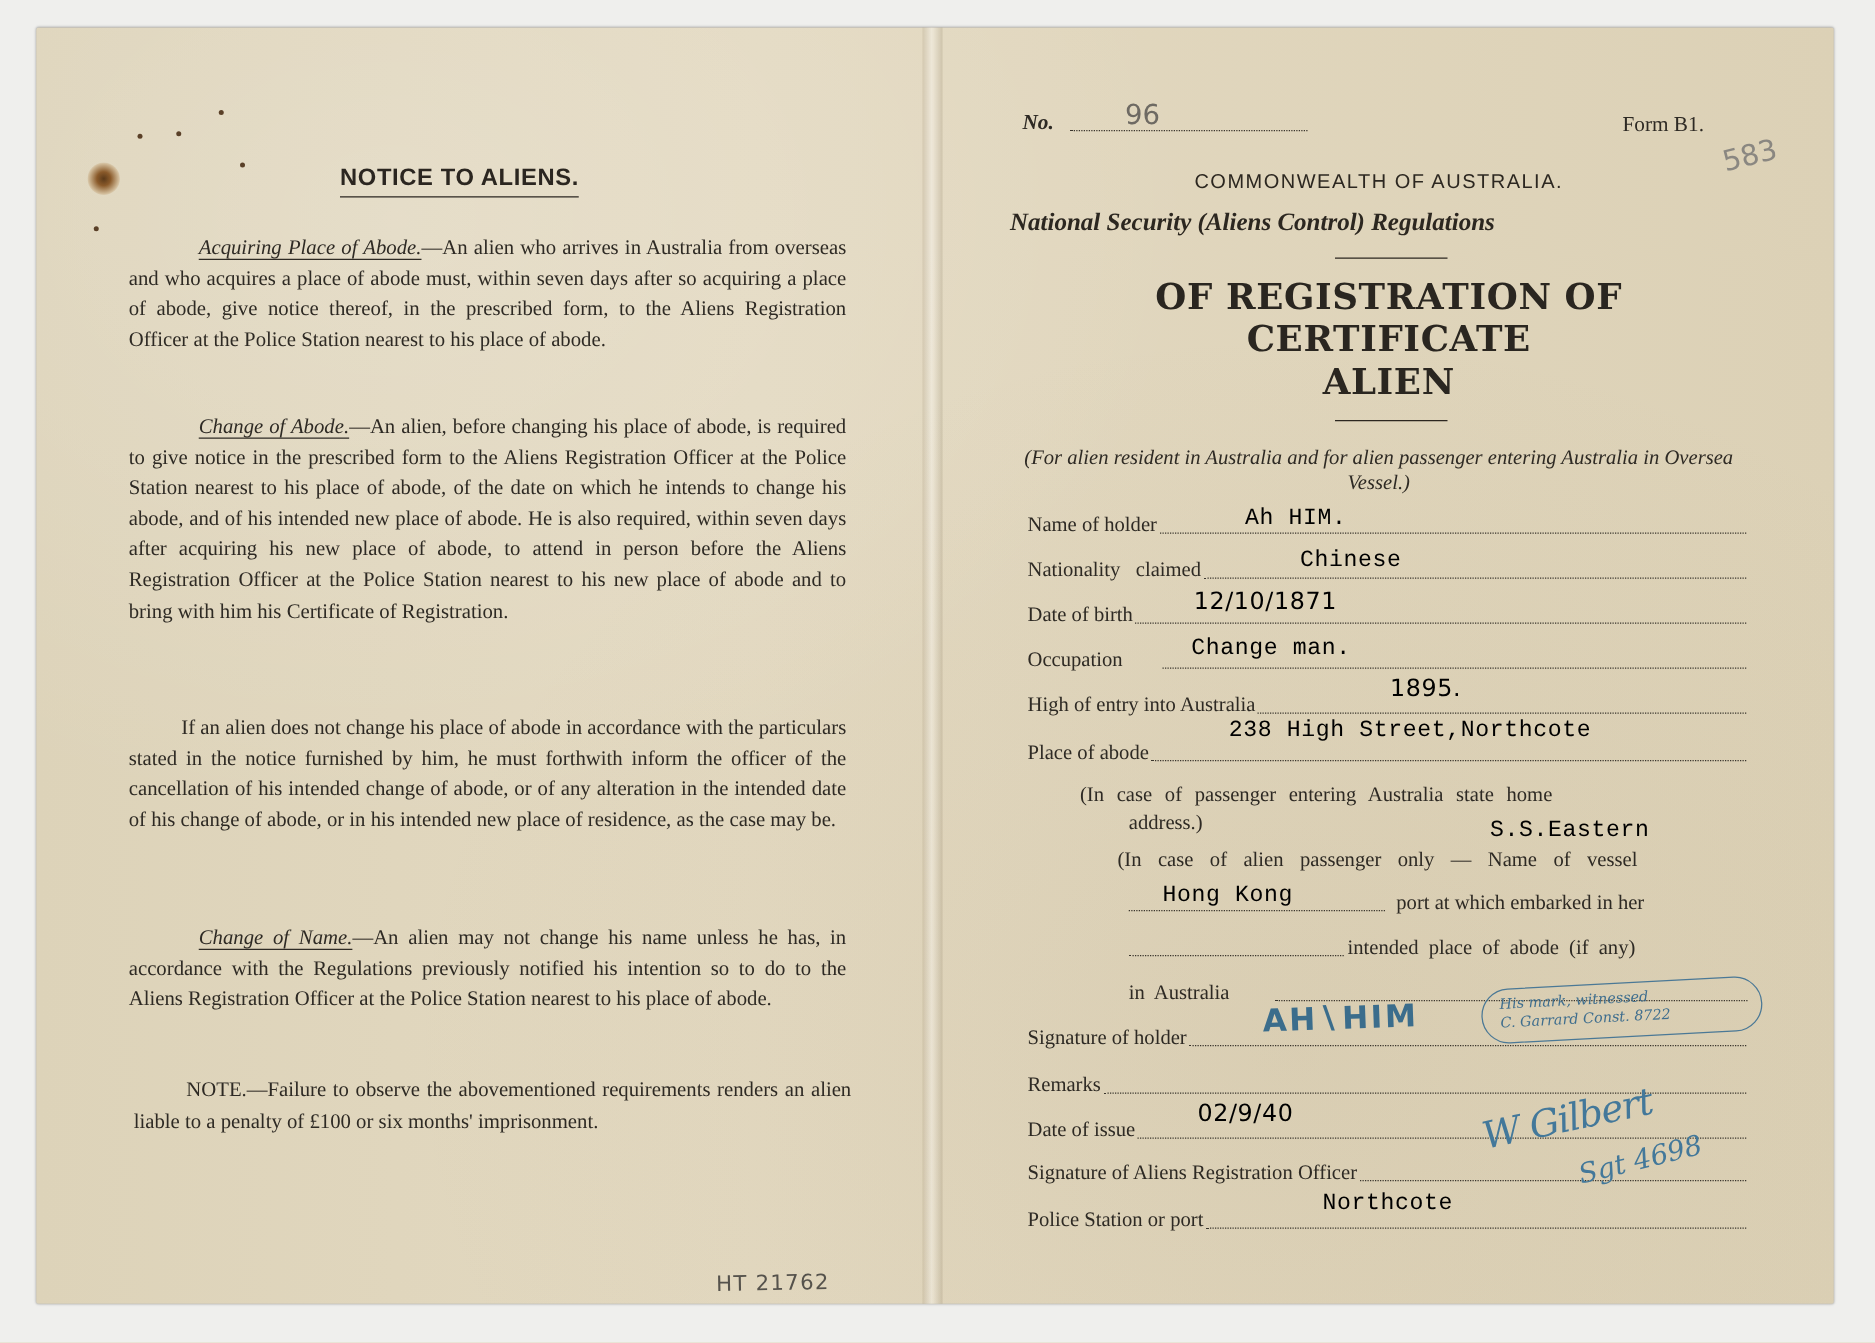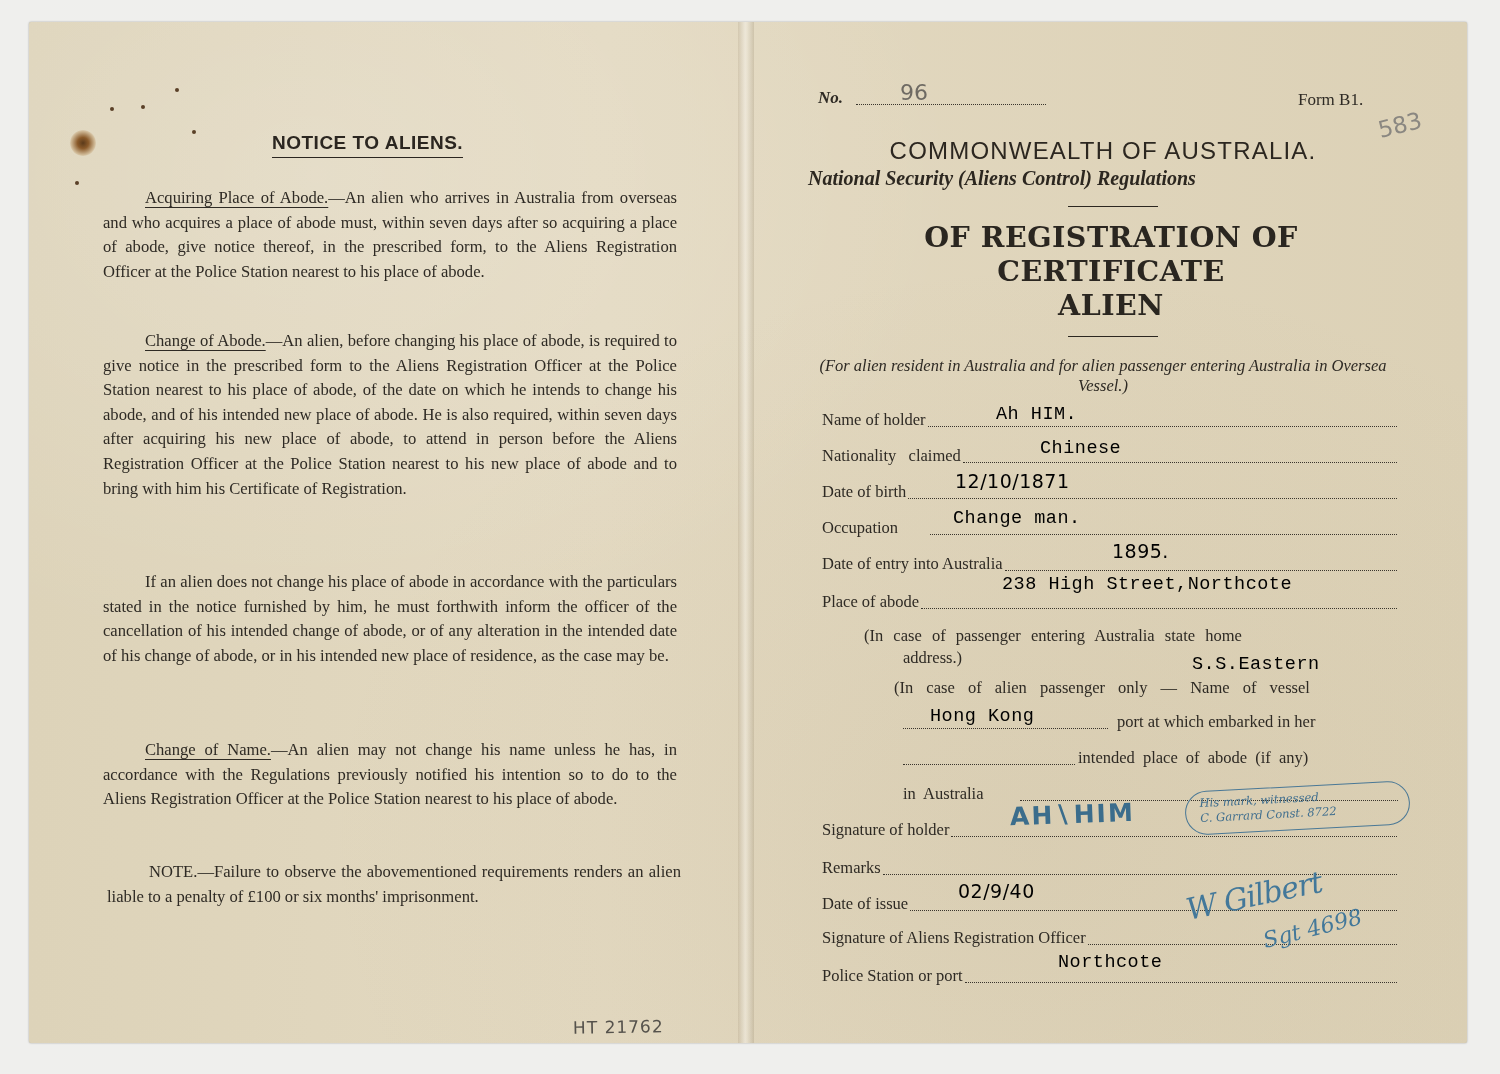--- a/index.html
+++ b/index.html
@@ -32,36 +32,36 @@
   
   .notice-title {
     position:absolute; left:272px; top:132px; font-family:"Liberation Sans","DejaVu Sans",sans-serif;
     font-weight:bold; font-size:19px; letter-spacing:0.5px; color:#2b2620;
     border-bottom:1.5px solid #2b2620; padding-bottom:3px;
   }
   .para {
     position:absolute; left:103px; width:574px; font-size:16.6px; line-height:24.6px;
     text-align:justify; color:#2e2a24;
   }
-  .para .ital { text-decoration:underline; text-underline-offset:4px; }
+  .para .ital { font-style:italic; text-decoration:underline; text-underline-offset:4px;margin-left:14px; }
   .indent { text-indent:42px; }
   .catalog {
     position:absolute; left:573px; top:1017px; font-family:"DejaVu Sans", sans-serif; font-size:17px;
     color:#55524c; letter-spacing:1px; transform:rotate(-1deg);
   }
 
   
   .no-label { position:absolute; left:818px; top:88px; font-size:17px; font-style:italic; font-weight:bold; }
   .no-line { position:absolute; left:856px; top:104px; width:190px; border-bottom:1.2px dotted #3a352d; }
   .no-value { position:absolute; left:900px; top:80px; font-family:"DejaVu Sans", sans-serif; font-size:22px; color:#6e6a63; }
   .form-label { position:absolute; left:1298px; top:90px; font-size:17px; }
   .pencil-583 { position:absolute; left:1378px; top:112px; font-family:"DejaVu Sans", sans-serif; font-size:23px; color:#8a8781; transform:rotate(-14deg); }
   .commonwealth {
     position:absolute; left:808px; width:590px; top:137px; text-align:center;
-    font-family:"Liberation Sans","DejaVu Sans",sans-serif; font-size:24px; letter-spacing:1.2px; color:#2c2720;
+    font-family:"Liberation Sans","DejaVu Sans",sans-serif; font-size:16px; letter-spacing:1.2px; color:#2c2720;
   }
   .regs {
     position:absolute; left:808px; width:590px; top:167px; text-align:left;
     font-style:italic; font-weight:bold; font-size:20px; color:#2c2720;
   }
   .rule { position:absolute; height:0; border-top:1.6px solid #2c2720; }
   .cert-title {
     position:absolute; left:808px; width:606px; top:220px; text-align:center;
     font-family:"DejaVu Serif", serif; font-weight:bold; font-size:28.5px; line-height:34px; color:#2a2620; letter-spacing:0.5px;
   }
@@ -175,30 +175,30 @@
 </div>
 <div class="typed" style="left:955px;top:470px;font-family:'DejaVu Sans',sans-serif;font-size:19px;">12/10/1871</div>
 
 <div class="field" style="top:514px;">
   <span class="lbl">Occupation</span>
     <span class="dots" style="margin-left:32px;"></span>
 </div>
 <div class="typed" style="left:953px;top:508px;">Change man.</div>
 
 <div class="field" style="top:550px;">
-  <span class="lbl">Date of entry into Australia</span>
+  <span class="lbl">High of entry into Australia</span>
     <span class="dots"></span>
 </div>
 <div class="typed" style="left:1112px;top:540px;font-family:'DejaVu Sans',sans-serif;font-size:19px;">1895.</div>
 
 <div class="field" style="top:588px;">
   <span class="lbl">Place of abode</span>
     <span class="dots"></span>
 </div>
-<div class="typed" style="left:983px;top:574px;margin-left:19px;">238 High Street,Northcote</div>
+<div class="typed" style="left:983px;top:574px;">238 High Street,Northcote</div>
 
 <div class="note-line" style="left:864px;top:626px;word-spacing:6px;">(In case of passenger entering Australia state home</div>
 <div class="note-line" style="left:903px;top:648px;">address.)</div>
 <div class="typed" style="left:1192px;top:654px;">S.S.Eastern</div>
 
 <div class="note-line" style="left:894px;top:678px;word-spacing:9px;">(In case of alien passenger only — Name of vessel</div>
 
 <div class="dotline" style="left:903px;top:728px;width:205px;"></div>
 <div class="typed" style="left:930px;top:706px;">Hong Kong</div>
 <div class="note-line" style="left:1117px;top:712px;">port at which embarked in her</div>

